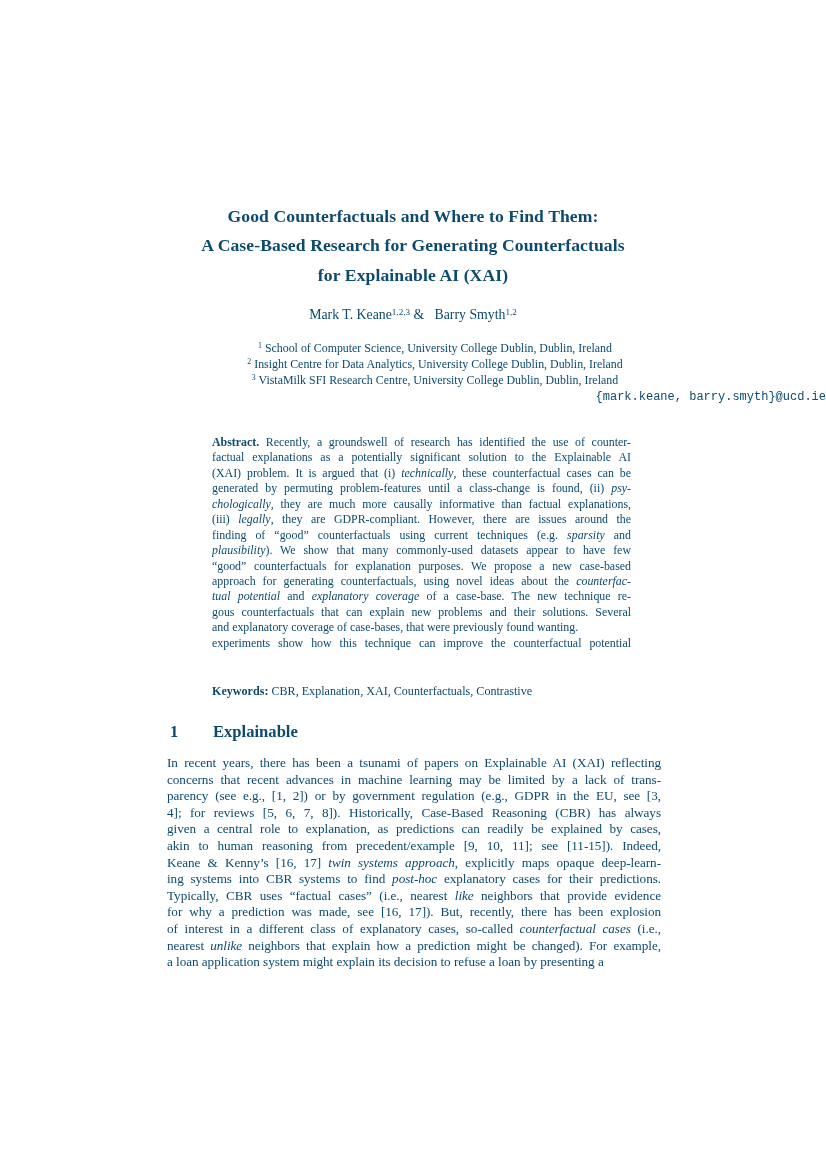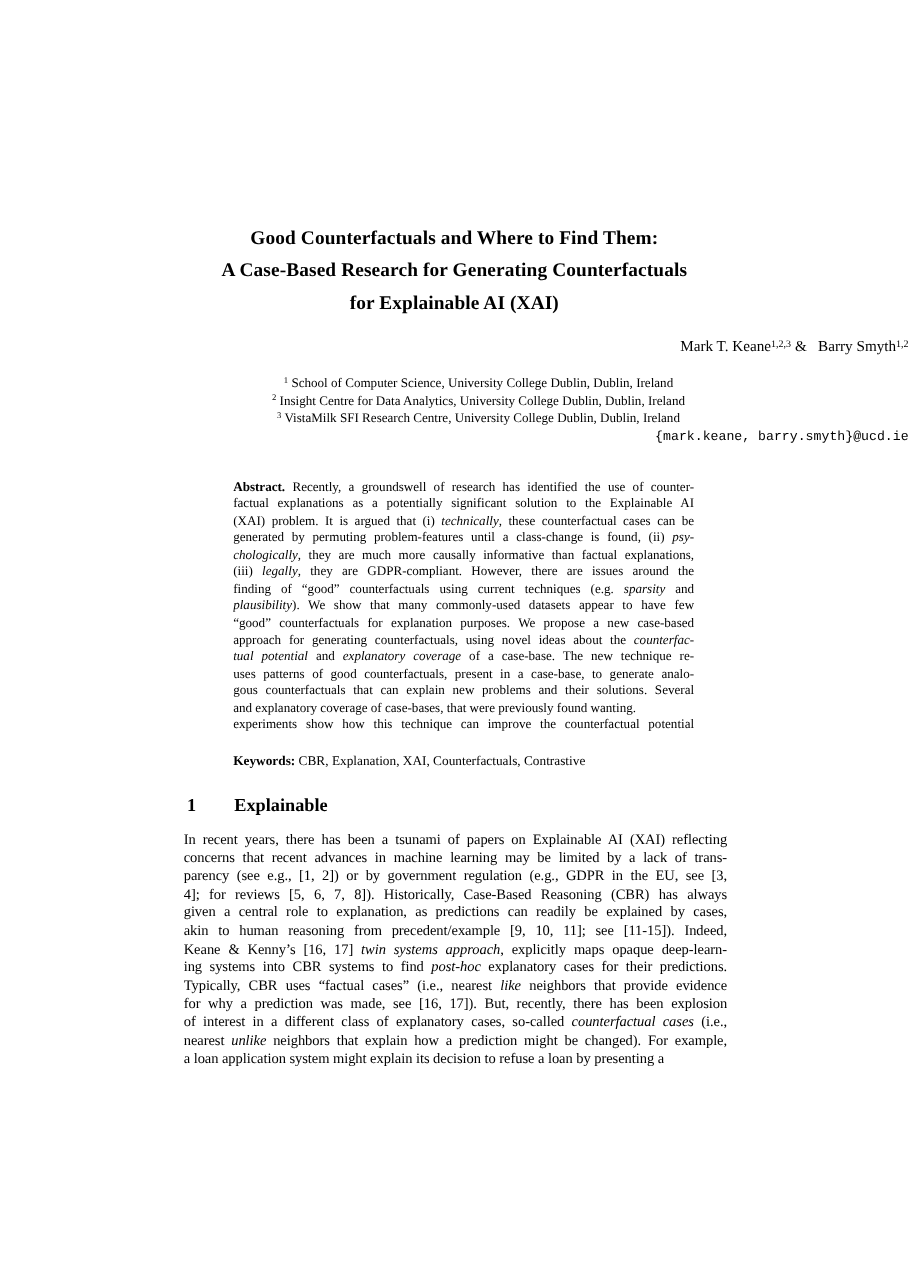--- a/index.html
+++ b/index.html
@@ -5,21 +5,21 @@
   html, body {
     margin: 0;
     padding: 0;
     background: #ffffff;
   }
   .page {
     position: relative;
     width: 826px;
     height: 969px;
     background: #ffffff;
-    color: #000000;
+    color: #0c4a6e;
     font-family: "Liberation Serif", "DejaVu Serif", serif;
     overflow: hidden;
   }
   
   .center-lines .line { text-align: center; }
   .just-lines .line {
     text-align: justify;
     text-align-last: justify;
     overflow: hidden;
     white-space: normal;
@@ -33,21 +33,21 @@
     font-size: 17.6px;
     font-weight: bold;
     letter-spacing: 0.1px;
   }
   .title .line { line-height: 29.4px; }
 
   .authors {
     position: absolute;
     left: 0; right: 0;
     top: 307px;
-    text-align: right;
+    text-align: center;
     font-size: 13.8px;
   }
 
   .affils {
     position: absolute;
     left: 0; right: 0;
     top: 341px;
     font-size: 11.9px;
     margin-left: 44px;
   }
@@ -131,21 +131,20 @@
       <div class="line">factual explanations as a potentially significant solution to the Explainable AI</div>
       <div class="line">(XAI) problem. It is argued that (i) <i>technically</i>, these counterfactual cases can be</div>
       <div class="line">generated by permuting problem-features until a class-change is found, (ii) <i>psy-</i></div>
       <div class="line"><i>chologically</i>, they are much more causally informative than factual explanations,</div>
       <div class="line">(iii) <i>legally</i>, they are GDPR-compliant. However, there are issues around the</div>
       <div class="line">finding of “good” counterfactuals using current techniques (e.g. <i>sparsity</i> and</div>
       <div class="line"><i>plausibility</i>). We show that many commonly-used datasets appear to have few</div>
       <div class="line">“good” counterfactuals for explanation purposes. We propose a new case-based</div>
       <div class="line">approach for generating counterfactuals, using novel ideas about the <i>counterfac-</i></div>
       <div class="line"><i>tual potential</i> and <i>explanatory coverage</i> of a case-base. The new technique re-</div>
-      <div class="line">uses patterns of good counterfactuals, present in a case-base, to generate analo-</div>
       <div class="line">gous counterfactuals that can explain new problems and their solutions. Several</div>
       <div class="line last">and explanatory coverage of case-bases, that were previously found wanting.</div>
       <div class="line">experiments show how this technique can improve the counterfactual potential</div>
     </div>
 
   <div class="keywords"><b>Keywords:</b> CBR, Explanation, XAI, Counterfactuals, Contrastive</div>
 
   <div class="heading">
     <span class="num">1</span><span class="htitle">Explainable</span>
   </div>

